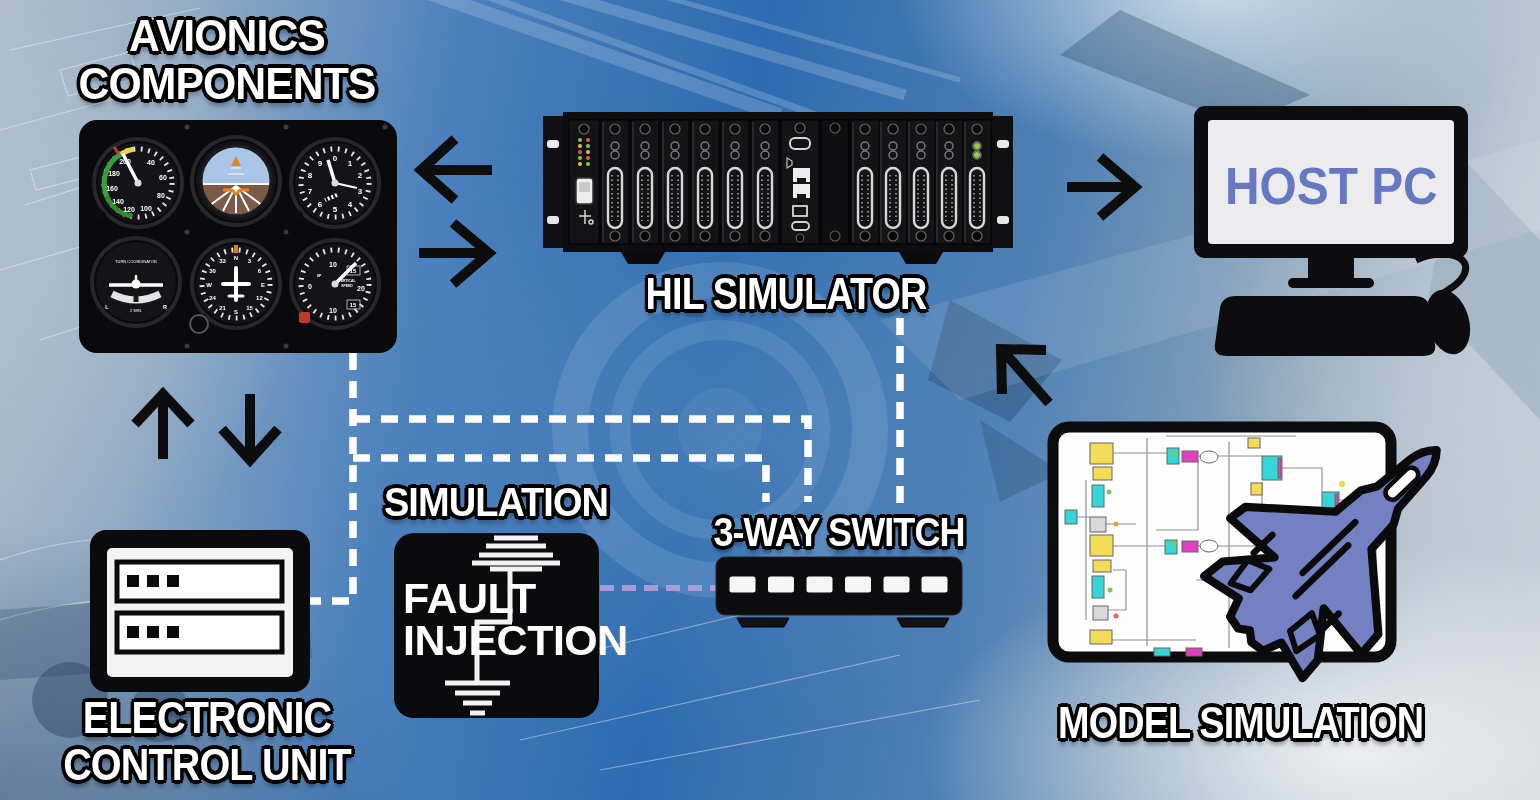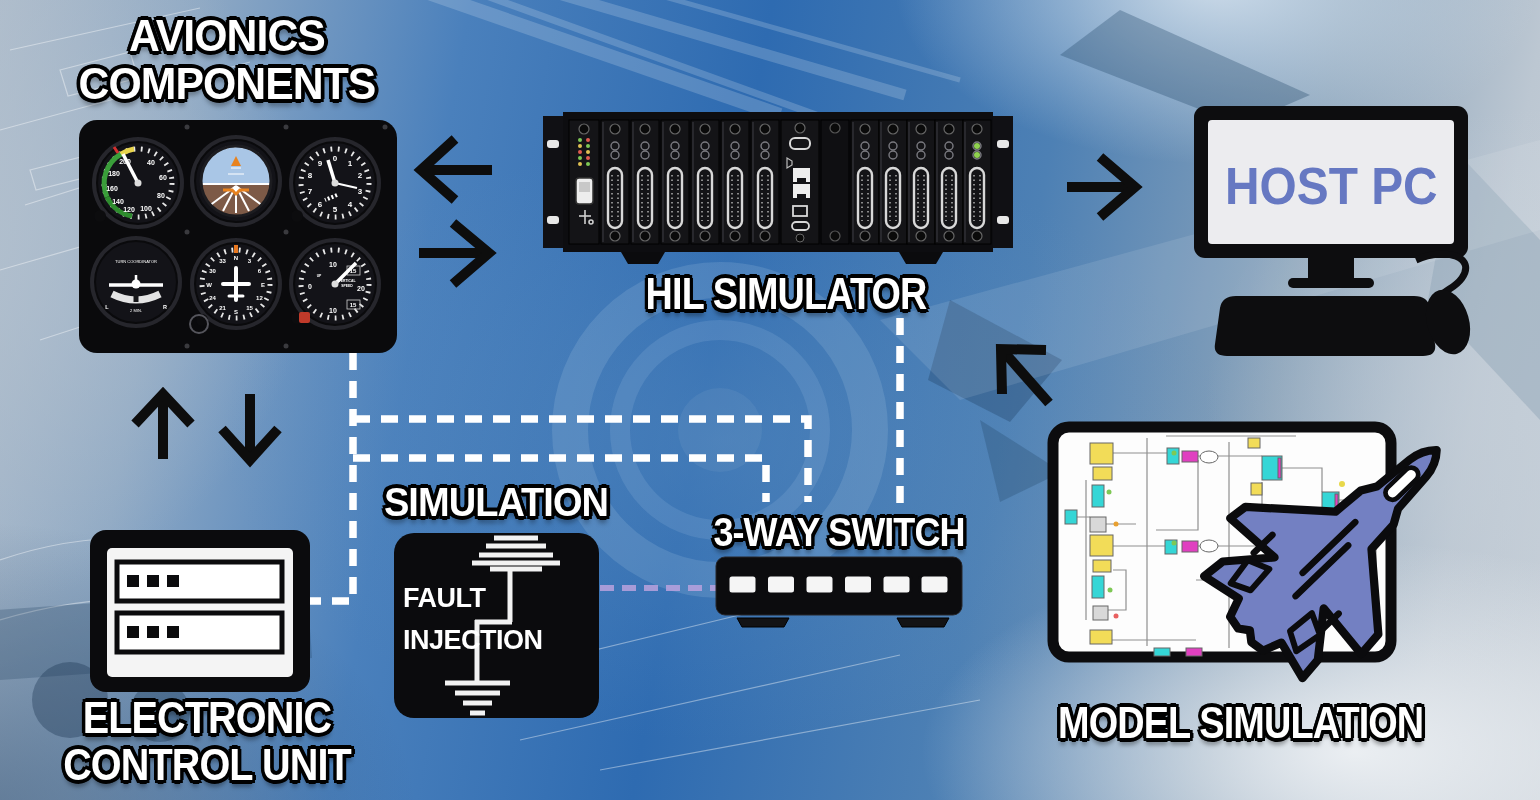--- a/index.html
+++ b/index.html
@@ -34,21 +34,21 @@
   #sim-label{left:346px;top:480px;width:300px;font-size:40px;}
   #switch-label{left:689px;top:510px;width:300px;font-size:40px;}
   #model-label{left:1030px;top:698px;width:400px;font-size:44px;}
   #hostpc-screen-label{
     position:absolute;left:1216px;top:156px;width:224px;text-align:center;
     font-size:52px;font-weight:900;color:#6678c2;letter-spacing:0;z-index:6;white-space:nowrap;
     transform:scaleX(.92);transform-origin:center;
   }
   #fault-text{
     position:absolute;left:403px;top:577px;width:190px;z-index:6;color:#fff;
-    font-weight:900;font-size:27px;line-height:42px;letter-spacing:-.5px;white-space:nowrap;
+    font-weight:900;font-size:43px;line-height:42px;letter-spacing:-.5px;white-space:nowrap;
   }
   svg{display:block;}
 </style>
 </head>
 <body>
 
 <div id="canvas">
 
   <svg class="layer" width="1540" height="800" viewBox="0 0 1540 800">
     <g stroke="#ffffff" stroke-width="1.2" opacity=".4" fill="none">

